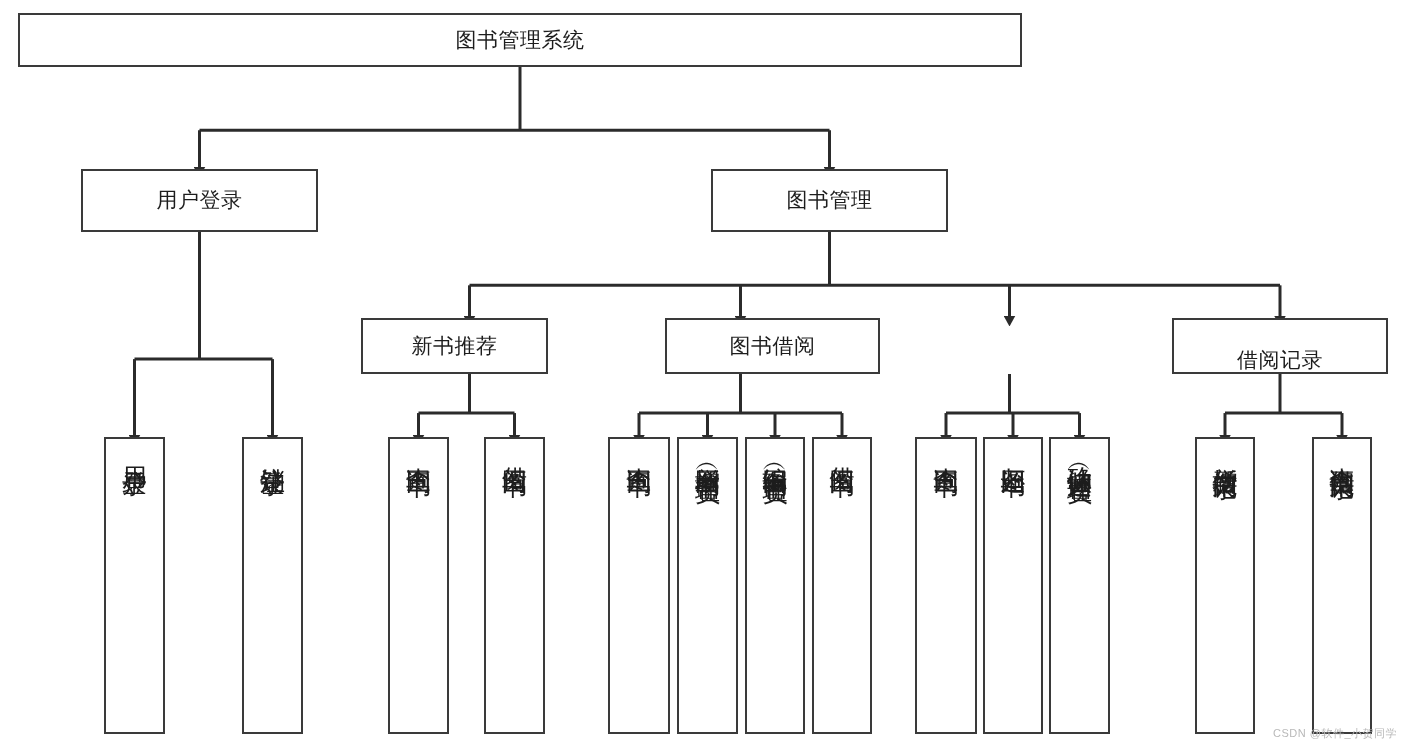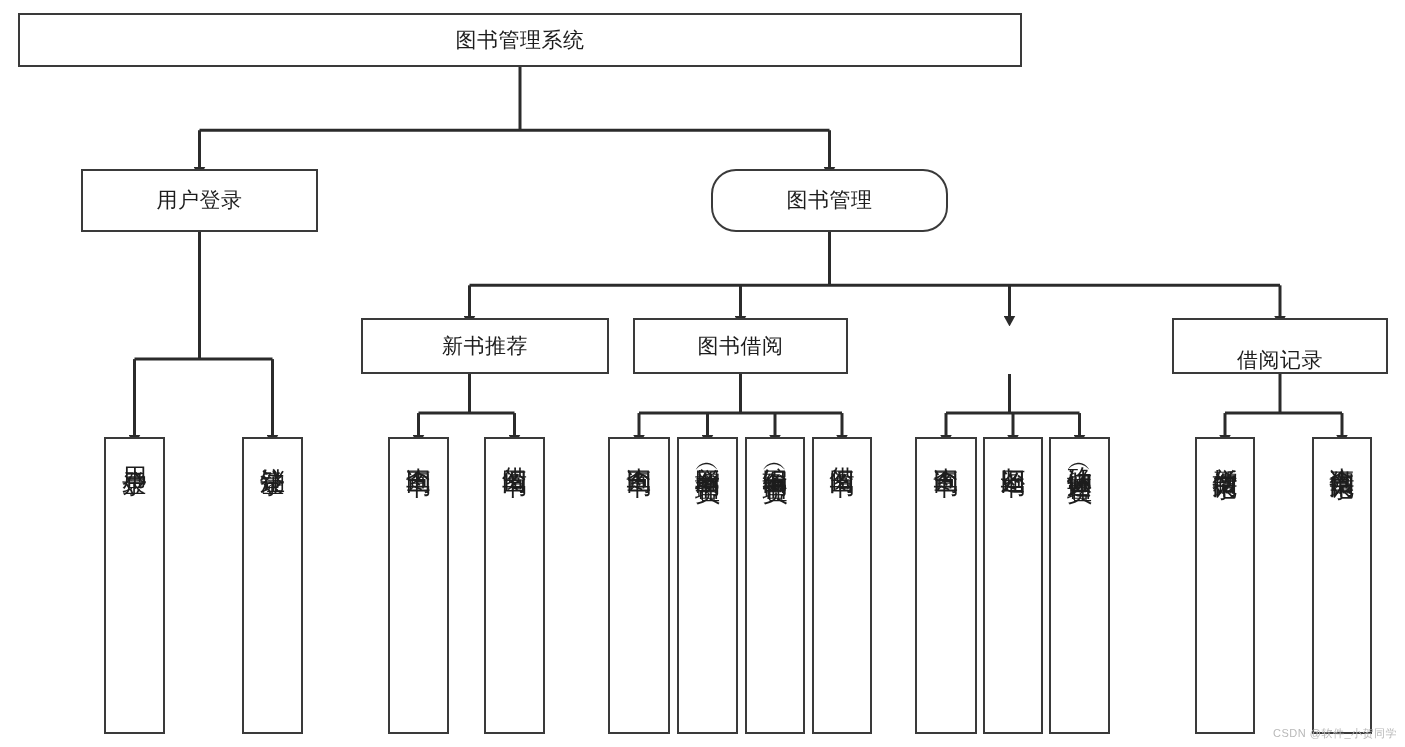--- a/index.html
+++ b/index.html
@@ -119,28 +119,28 @@
       </g>
   </svg>
 
   <div class="node-box horiz" style="left: 18px; top: 13px; width: 1004px; height: 54px;">
     <span class="node-label">图书管理系统</span>
   </div>
 
   <div class="node-box horiz" style="left: 81px; top: 169px; width: 237px; height: 63px;">
     <span class="node-label">用户登录</span>
   </div>
-  <div class="node-box horiz" style="left: 711px; top: 169px; width: 237px; height: 63px; border-radius: 25px;">
+  <div class="node-box horiz" style="left: 711px; top: 169px; width: 237px; height: 63px;">
     <span class="node-label">图书管理</span>
   </div>
 
-  <div class="node-box horiz" style="left: 361px; top: 318px; width: 248px; height: 56px;">
+  <div class="node-box horiz" style="left: 361px; top: 318px; width: 187px; height: 56px;">
     <span class="node-label">新书推荐</span>
   </div>
-  <div class="node-box horiz" style="left: 633px; top: 318px; width: 215px; height: 56px;">
+  <div class="node-box horiz" style="left: 665px; top: 318px; width: 215px; height: 56px;">
     <span class="node-label">图书借阅</span>
   </div>
   <div class="node-box horiz" style="left: 1172px; top: 318px; width: 216px; height: 56px; align-items: flex-end;">
     <span class="node-label">借阅记录</span>
   </div>
 
   <div class="node-box vert" style="left: 104px; top: 437px; width: 61px; height: 297px;">
     <span class="node-label">用户登录</span>
   </div>
   <div class="node-box vert" style="left: 242px; top: 437px; width: 61px; height: 297px;">

